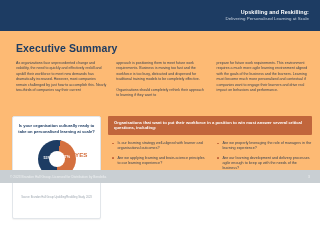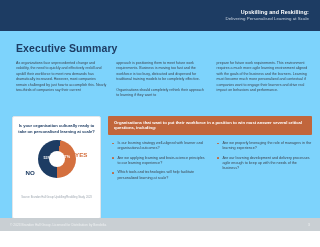--- a/index.html
+++ b/index.html
@@ -2,21 +2,21 @@
 <html><head>
 <meta charset="utf-8">
 <style>
   * { box-sizing: border-box; margin: 0; padding: 0; }
   html, body {
     width: 320px; height: 247px;
     background: #ffffff;
     font-family: "Liberation Sans", sans-serif;
     overflow: hidden;
   }
-  .page { position: relative; width: 320px; height: 231px; background: #7dd3fc; }
+  .page { position: relative; width: 320px; height: 183px; background: #fdba74; }
 
   
   .header {
     position: absolute; top: 0; left: 0; width: 320px; height: 31px;
     background: #1d3c63;
     display: flex; flex-direction: column;
     align-items: flex-end; justify-content: center;
     padding-right: 11px;
   }
   .header-title {

